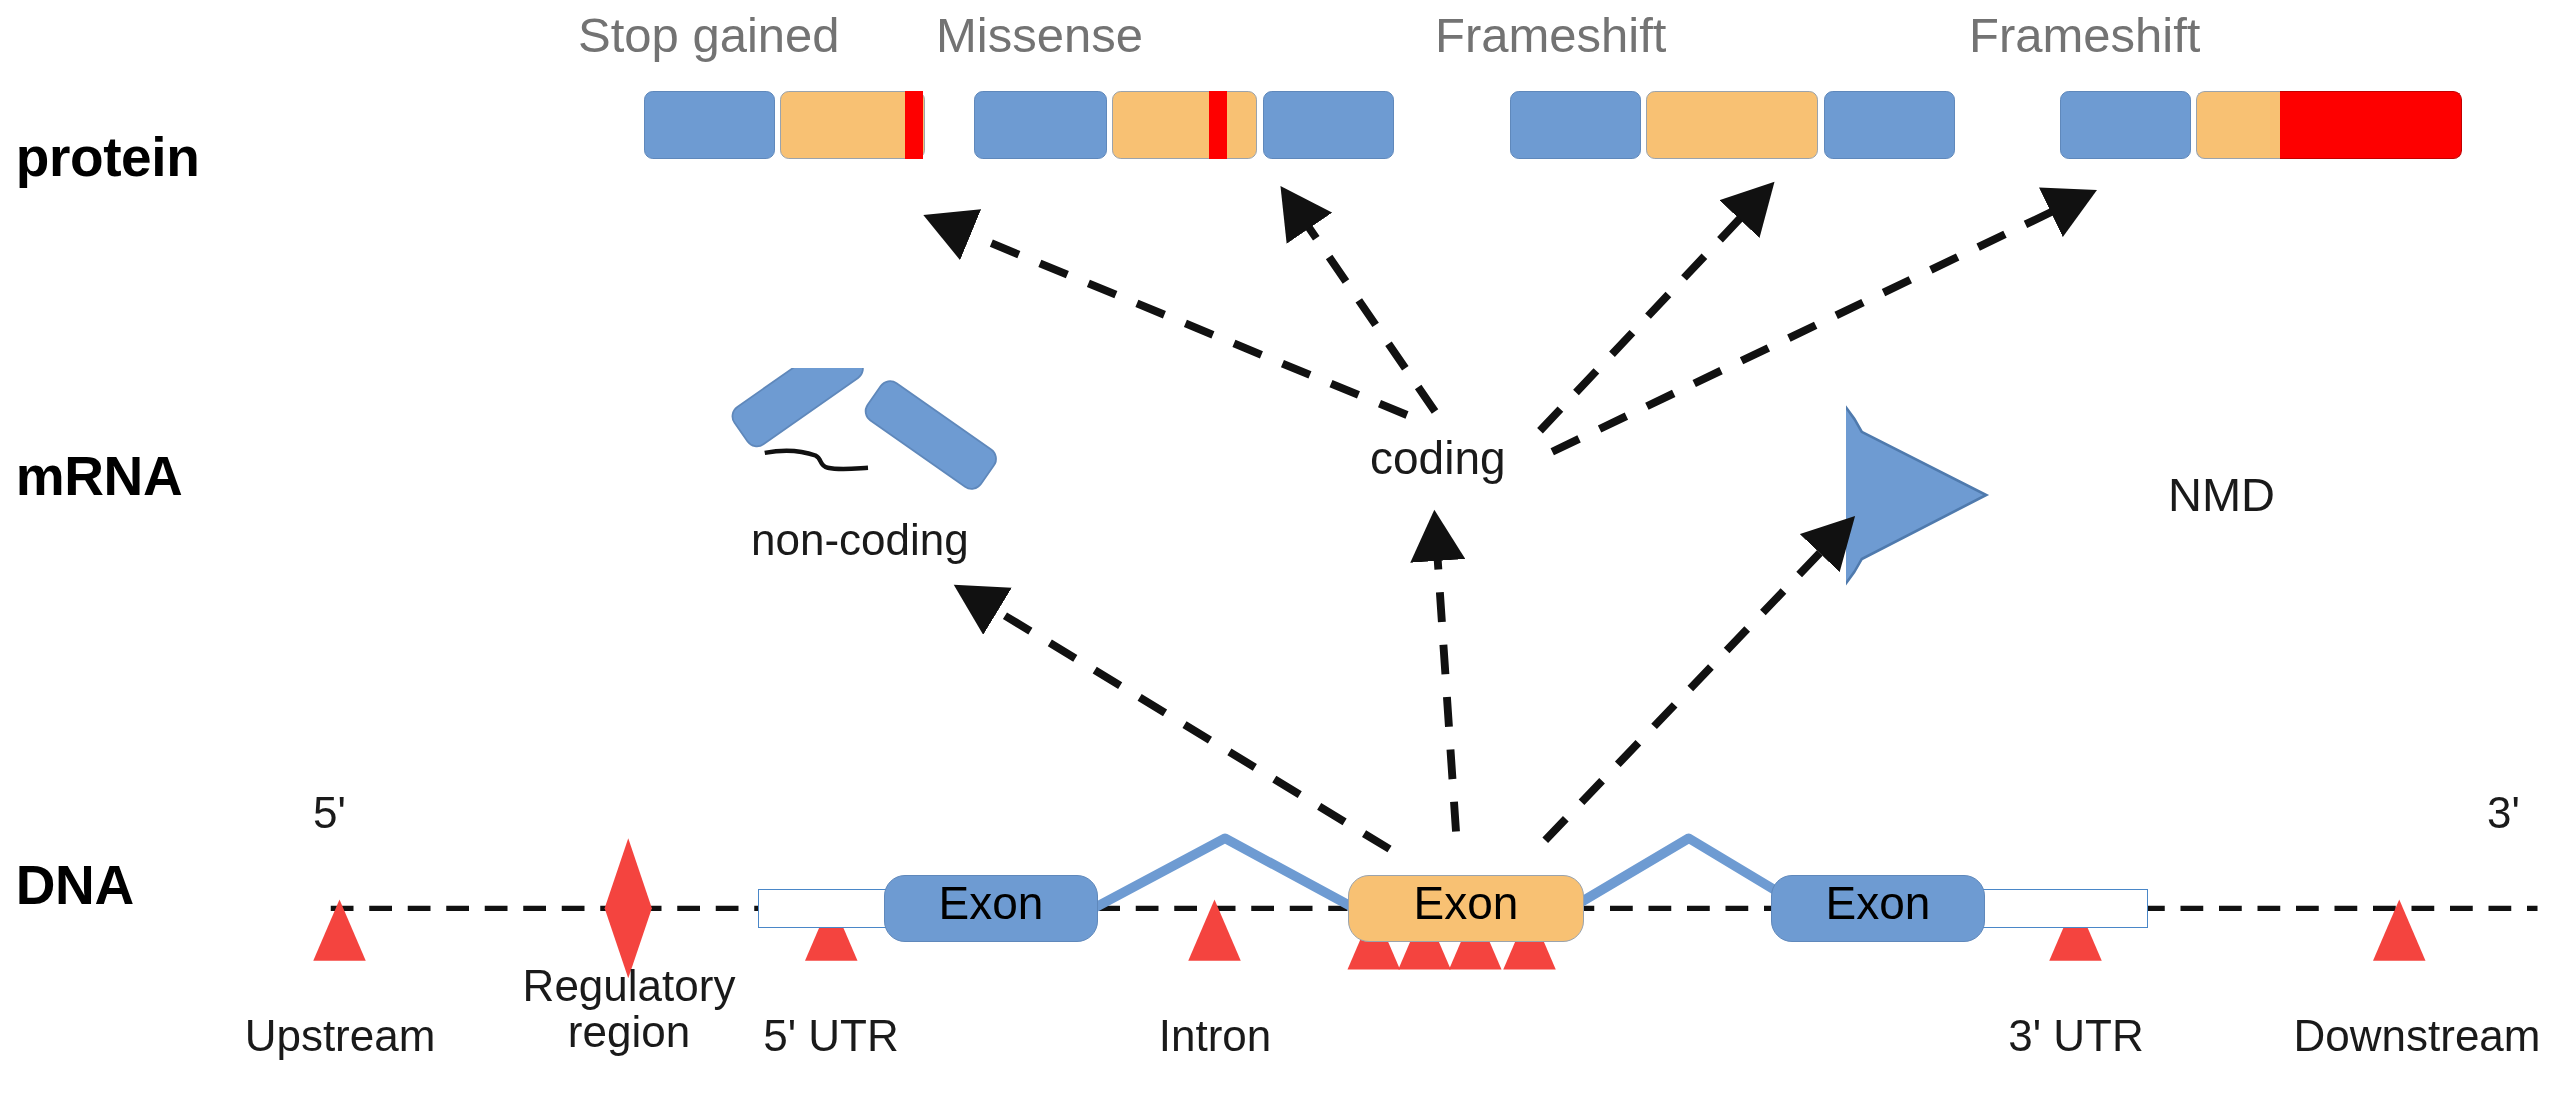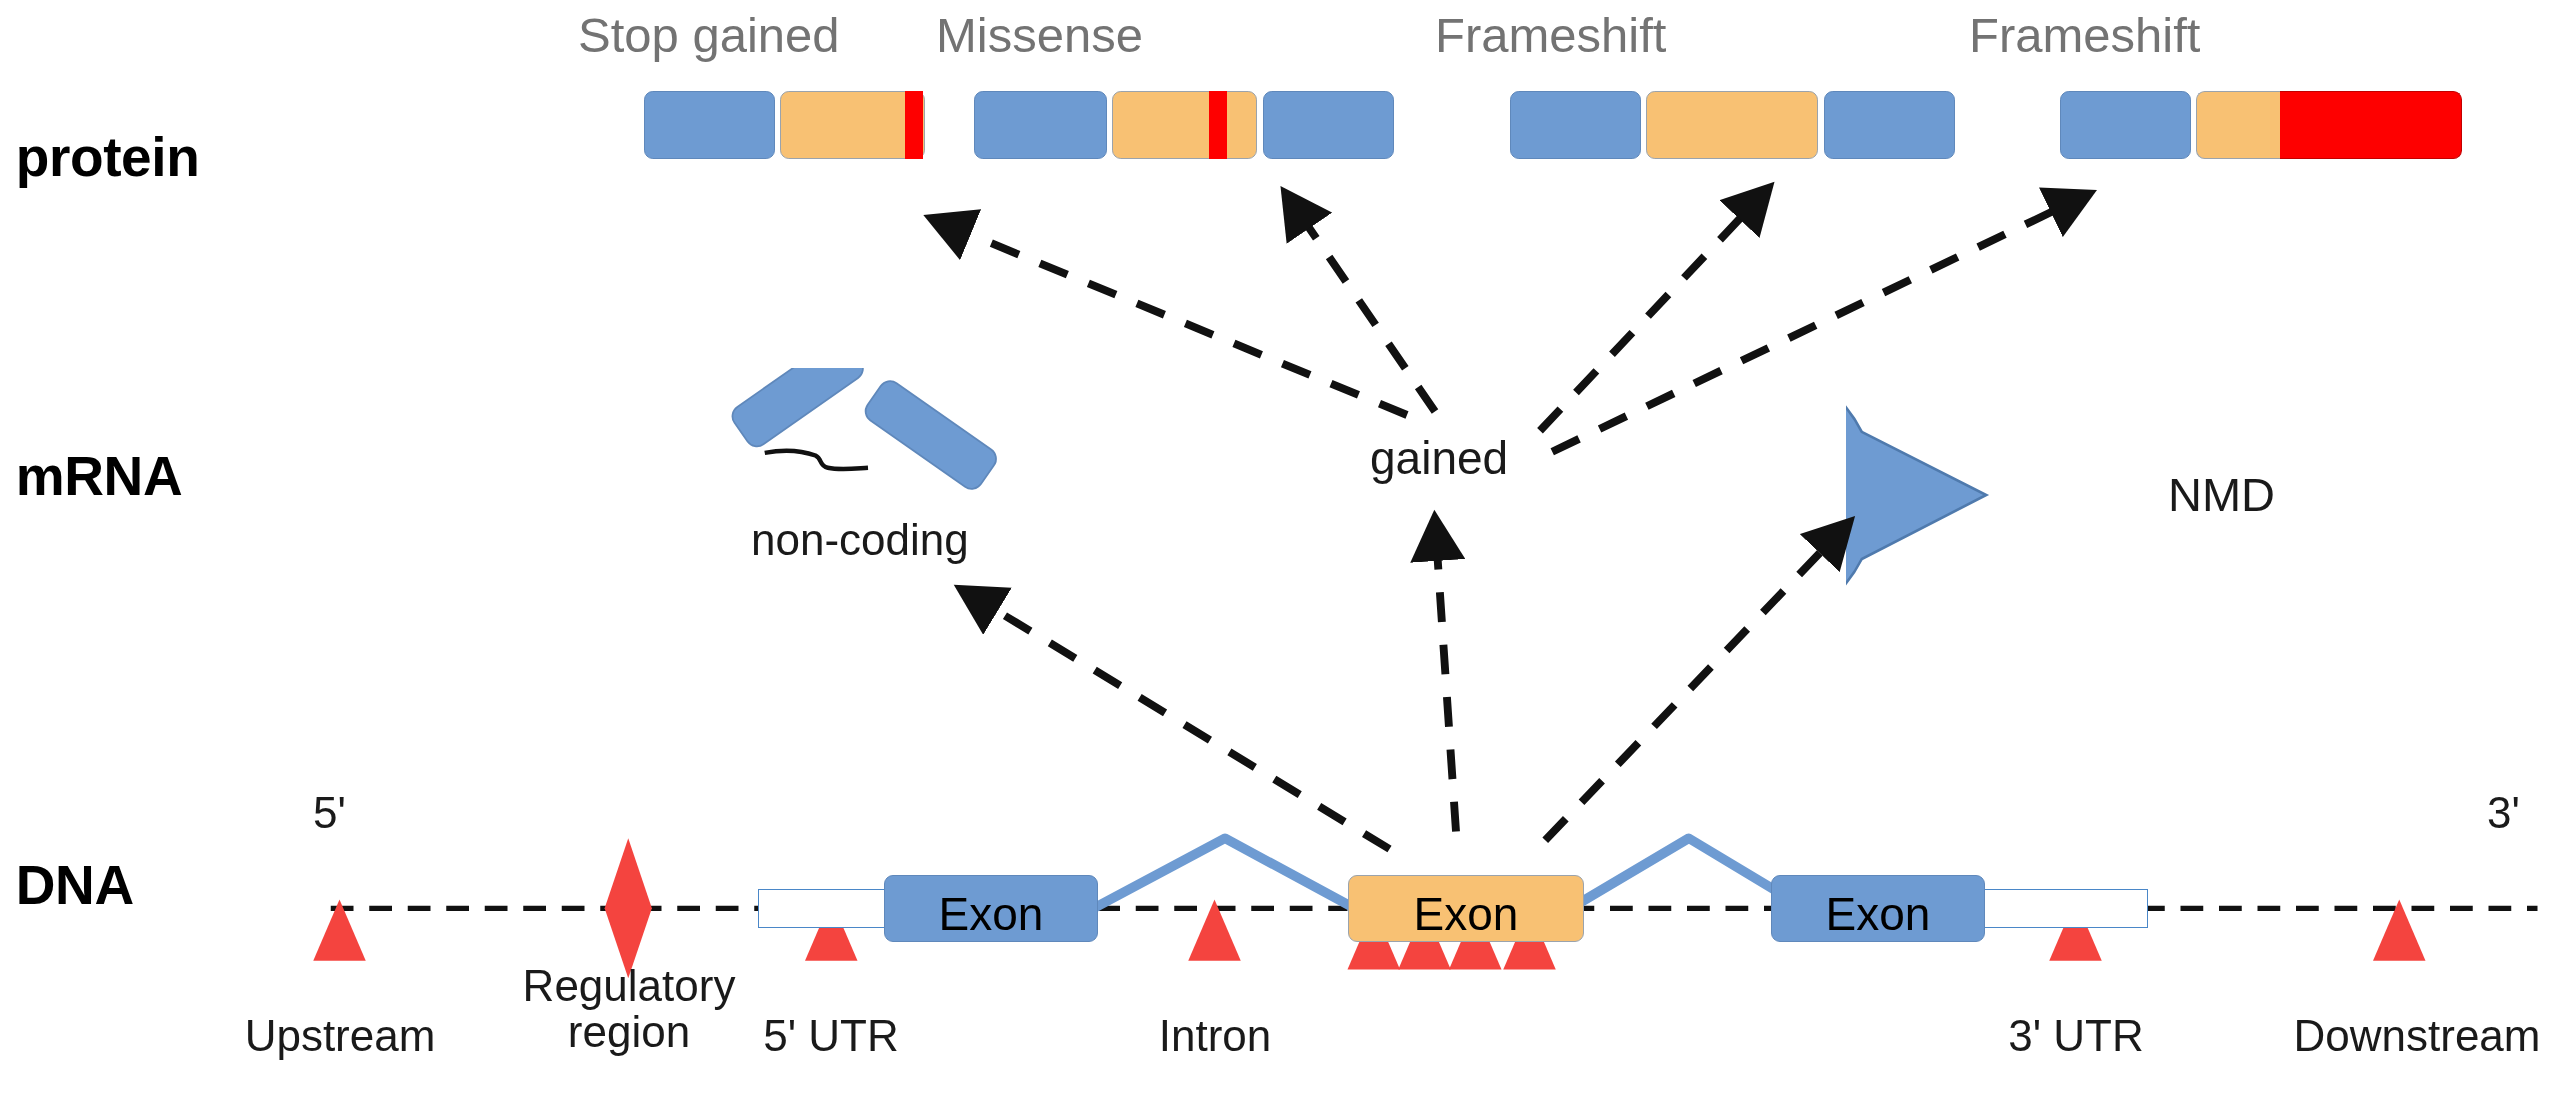--- a/index.html
+++ b/index.html
@@ -92,24 +92,24 @@
     position:absolute;
     font-size:46px;
     color:#1a1a1a;
     white-space:nowrap;
   }
 
   
   .exon-box{
     position:absolute;
     height:67px;
-    border-radius:9px;
+    border-radius:21px;
     box-sizing:border-box;
     display:flex;
-    align-items:flex-end;
+    align-items:flex-start;
     justify-content:center;
     font-size:46px;
     color:#000;
     white-space:nowrap;
   }
   .exon-box.blue{background:#6e9bd2;border:1.3px solid #5f88bb;}
   .exon-box.orange{background:#f8c173;border:1.3px solid #9aa3ad;}
 
   .utr-box{
     position:absolute;
@@ -192,21 +192,21 @@
   </svg>
 
   <div class="nc-label" style="left:751px; top:515px;">non-coding</div>
 
   <svg class="abs" style="left:1846px; top:346px;" width="298" height="298" viewBox="0 0 340 340">
     <path d="M 18 98 L 160 170 L 18 243 A 160 160 0 1 1 18 98 Z" fill="#6e9bd2" stroke="#4f7aad" stroke-width="3"></path>
   </svg>
 
   <div class="nmd-label" style="left:2168px; top:467px;">NMD</div>
 
-  <div class="coding-label" style="left:1370px; top:431px;">gained</div>
+  <div class="coding-label" style="left:1370px; top:431px;">coding</div>
 
   <svg class="abs" style="left:0; top:0;" width="2576" height="1110" viewBox="0 0 2944 1268">
     <defs>
       <marker id="ah" markerWidth="7" markerHeight="7" refX="5.2" refY="3.5" orient="auto" markerUnits="strokeWidth">
         <path d="M 0 0 L 6.5 3.5 L 0 7 z" fill="#111"></path>
       </marker>
     </defs>
     <g stroke="#111" stroke-width="9" fill="none" stroke-dasharray="34 26" marker-end="url(#ah)">
 
       <path d="M 1608 474 L 1066 250"></path>

